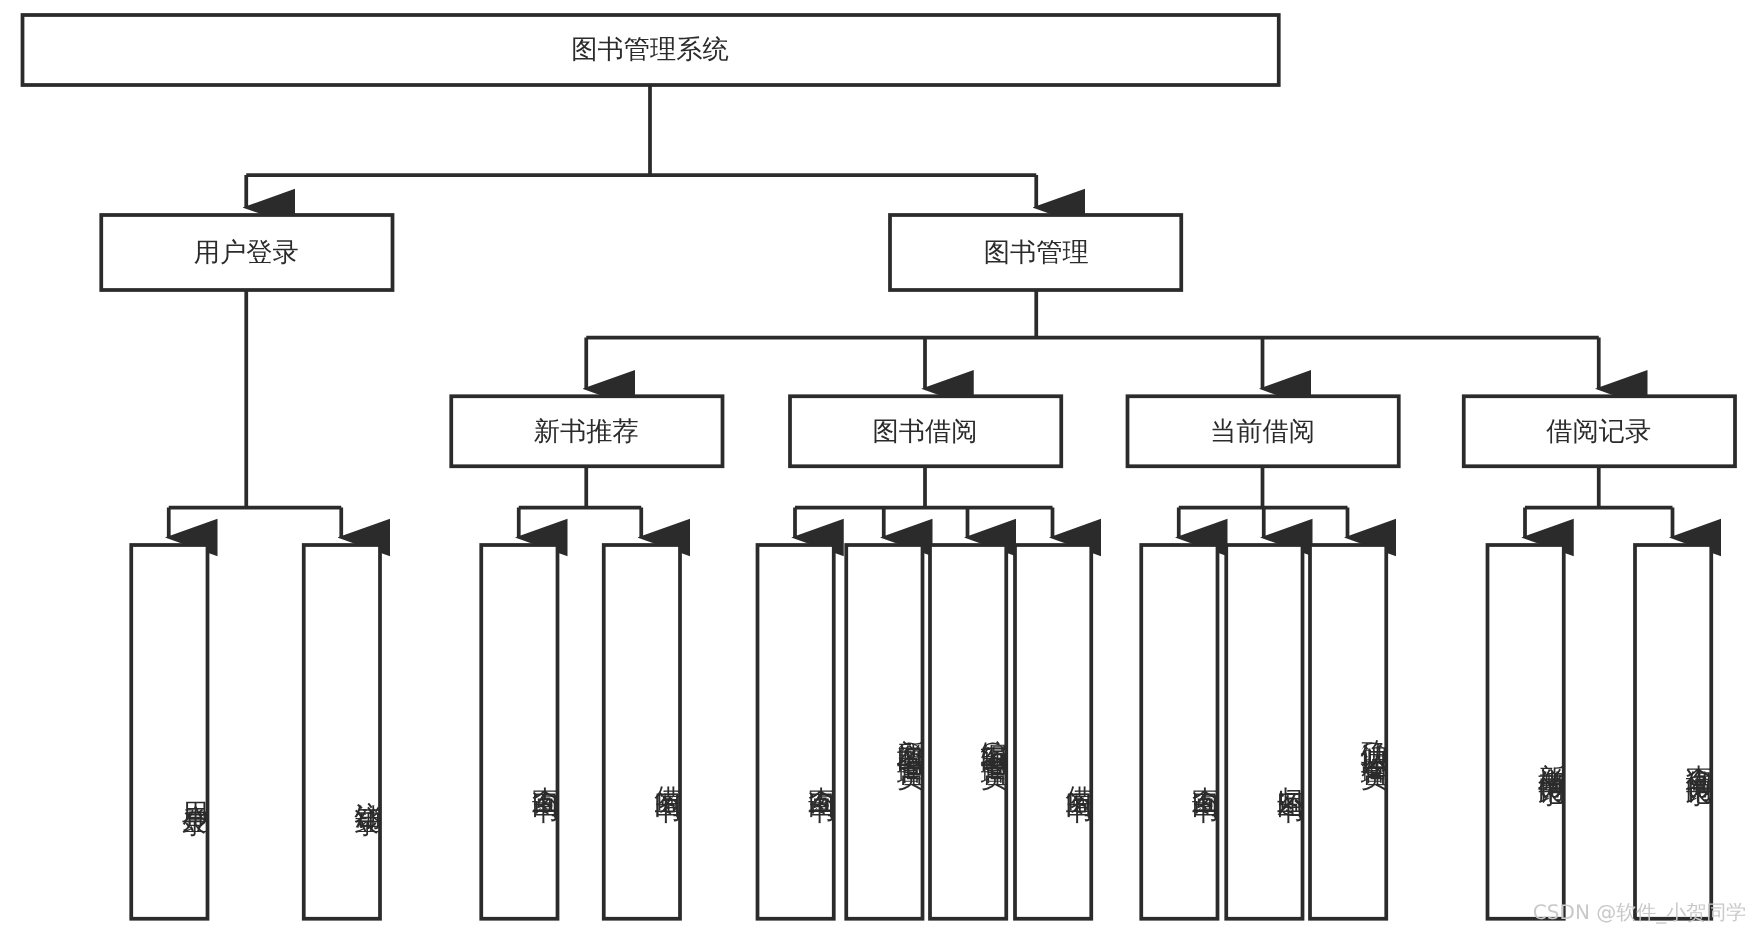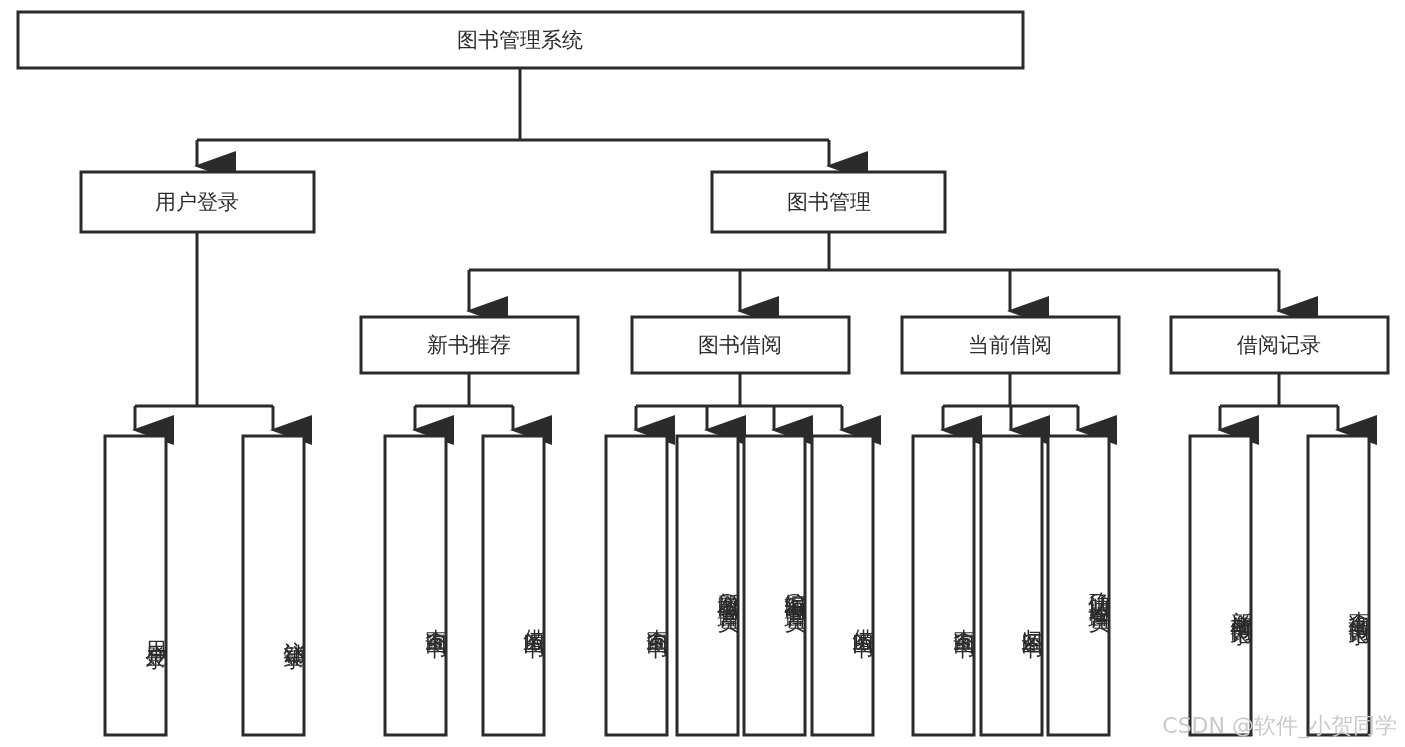--- a/index.html
+++ b/index.html
@@ -57,21 +57,21 @@
     align-items: flex-start;
     justify-content: center;
     white-space: nowrap;
     pointer-events: none;
   }
   .watermark {
     position: absolute;
     right: 8px;
     bottom: 6px;
     font-family: "DejaVu Sans", "Liberation Sans", sans-serif;
-    font-size: 22px;
+    font-size: 16px;
     color: #c9c9c9;
     white-space: nowrap;
     user-select: none;
   }
 </style>
 </head>
 <body>
 
 <div id="diagram-root">
 

